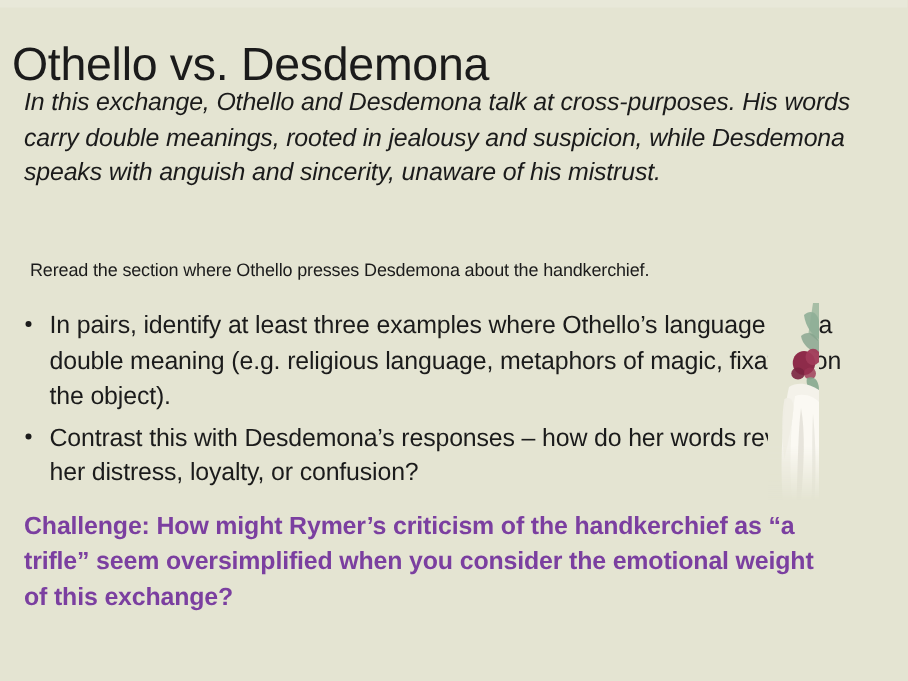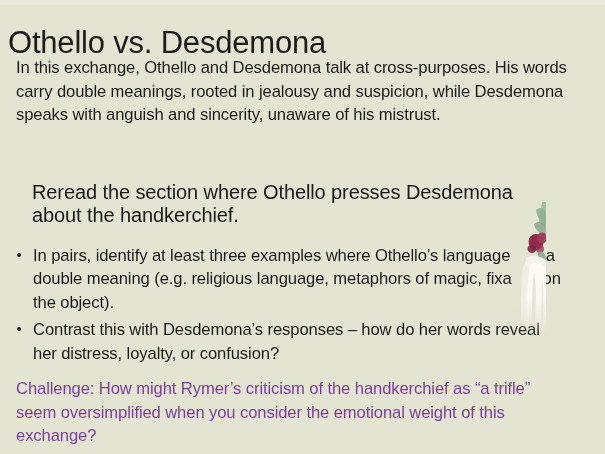--- a/index.html
+++ b/index.html
@@ -52,31 +52,32 @@
     top: 56px;
     width: 562px;
   }
 
   .para {
     font-size: 16.6px;
     line-height: 23.5px;
     color: #1b1b1b;
     margin: 0;
     letter-spacing: -0.1px;
+    font-style: italic;
   }
 
   .spacer-block {
     height: 38px;
   }
 
   .instruction {
-    font-size: 20px;
-    line-height: 23.5px;
-    color: #1b1b1b;
-    margin: 16px;
+    font-size: 12px;
+    line-height: 23.5px;
+    color: #1b1b1b;
+    margin: 4px;
     letter-spacing: -0.1px;
     max-width: 548px;
   }
 
   
   .bullet-list {
     list-style: none;
     margin: 13px 0 0 0;
     padding: 0;
   }
@@ -98,21 +99,21 @@
     height: 4px;
     border-radius: 50%;
     background: #1b1b1b;
   }
 
   
   .challenge {
     margin: 12px 0 17px 0;
     font-size: 16.6px;
     line-height: 23.5px;
-    font-weight: normal;
+    font-weight: bold;
     color: #7b3fa0;
     letter-spacing: -0.1px;
     max-width: 540px;
   }
 
   
   .decor-figure {
     position: absolute;
     right: 0;
     top: 202px;

